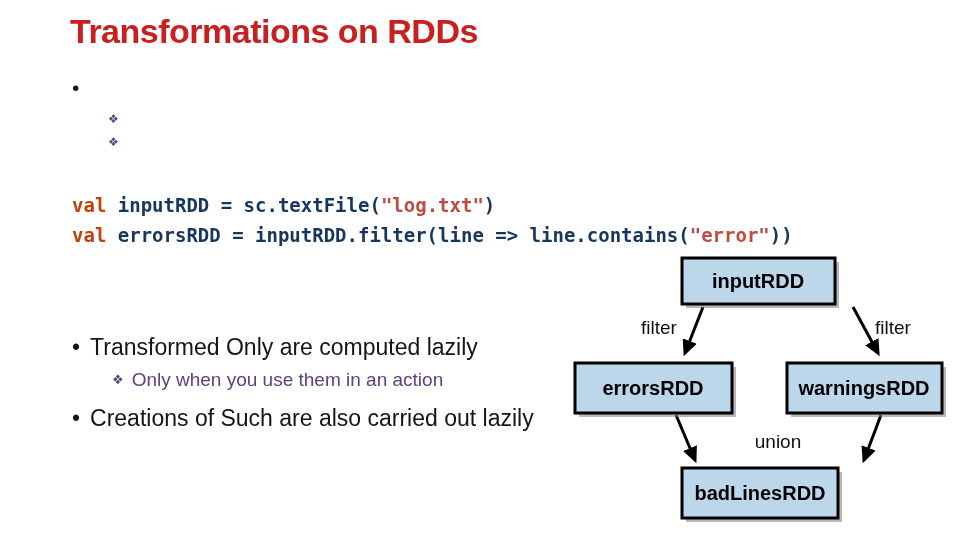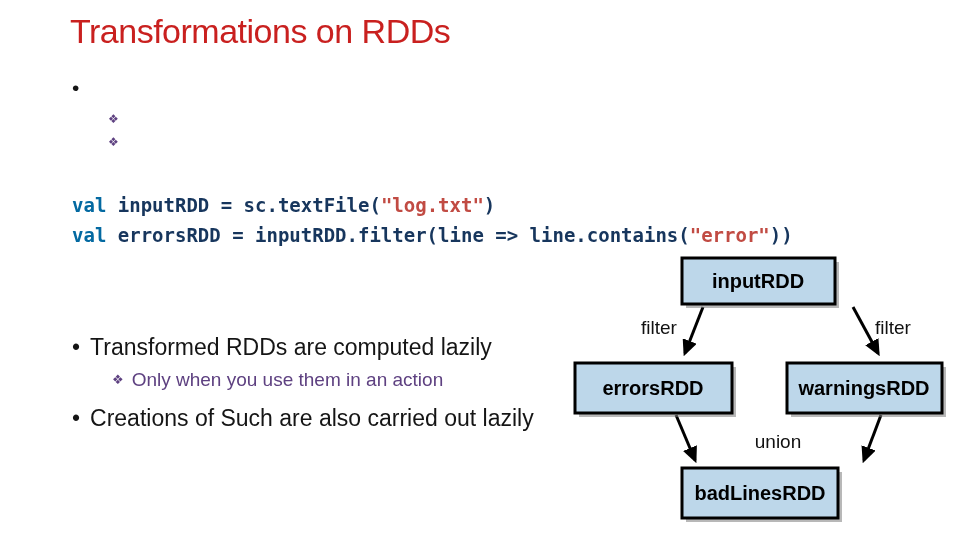--- a/index.html
+++ b/index.html
@@ -8,21 +8,21 @@
     background: #ffffff;
     font-family: "Liberation Sans", sans-serif;
     overflow: hidden;
     position: relative;
     color: #1a1a1a;
   }
   .slide { position: absolute; inset: 0; }
 
   .title {
     position: absolute; left: 70px; top: 12px;
-    font-size: 34px; font-weight: 400; color: #C9201F;
+    font-size: 34px; font-weight: 700; color: #C9201F;
     letter-spacing: -0.5px; white-space: nowrap; margin: 0;
   }
 
   .bullet-row { position: absolute; display: flex; align-items: flex-start; }
   .bullet-row .dot { flex: 0 0 auto; margin-right: 10px; }
 
   .b1 { left: 72px; top: 74px; width: 760px; font-size: 21px; line-height: 27px; color: #151515; }
 
   .subs { position: absolute; left: 108px; top: 108px; width: 700px; }
   .sub-row {
@@ -30,21 +30,21 @@
     font-size: 17px; line-height: 23px; color: #5E4181;
   }
   .sub-row .diamond { flex: 0 0 auto; font-size: 12px; line-height: 23px; margin-right: 8px; }
 
   .code {
     position: absolute; left: 72px; top: 190px; margin: 0;
     font-family: "DejaVu Sans Mono", monospace;
     font-size: 19px; font-weight: bold; line-height: 30px;
     white-space: pre; color: #17365D;
   }
-  .tok-kw { color: #0369a1; }
+  .tok-kw { color: #c2410c; }
   .tok-plain { color: #17365D; margin-top: 20px; }
   .tok-str { color: #C14B43; }
 
   .b2 { left: 72px; top: 333px; width: 500px; font-size: 23px; line-height: 29px; color: #151515; }
 
   .sub2 { position: absolute; left: 112px; top: 367px; width: 480px; }
   .sub2 .sub-row { font-size: 19px; line-height: 25px; }
   .sub2 .diamond { font-size: 13px; line-height: 25px; }
 
   .b3 { left: 72px; top: 403px; width: 472px; font-size: 23px; line-height: 30px; color: #151515; }
@@ -81,21 +81,21 @@
     <div class="sub-row">
       <span class="diamond">❖</span>
     </div>
   </div>
 
   <pre class="code"><span><span class="tok-kw">val</span><span class="tok-plain"> inputRDD = sc.textFile(</span><span class="tok-str">"log.txt"</span><span class="tok-plain">)</span></span>
 <span><span class="tok-kw">val</span><span class="tok-plain"> errorsRDD = inputRDD.filter(line =&gt; line.contains(</span><span class="tok-str">"error"</span><span class="tok-plain">))</span></span></pre>
 
   <div class="bullet-row b2">
     <span class="dot">•</span>
-    <span>Transformed RDDs are computed lazily</span>
+    <span>Transformed Only are computed lazily</span>
   </div>
 
   <div class="sub2">
     <div class="sub-row">
       <span class="diamond">❖</span>
       <span>Only when you use them in an action</span>
     </div>
   </div>
 
   <div class="bullet-row b3">

